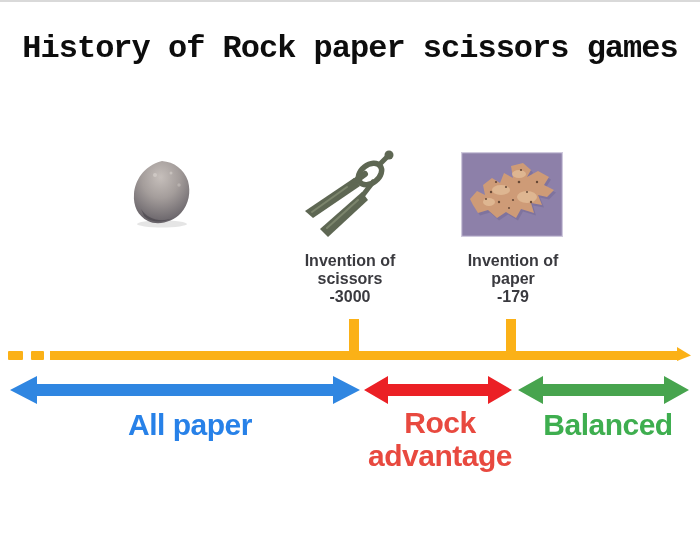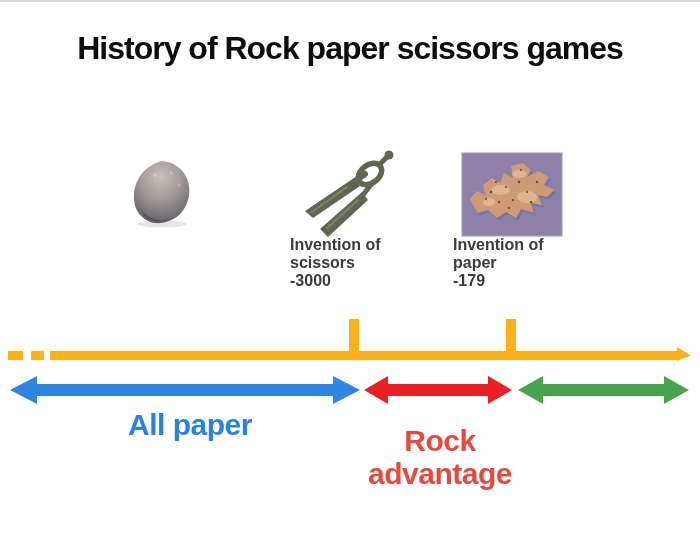--- a/index.html
+++ b/index.html
@@ -3,43 +3,43 @@
 <meta charset="utf-8">
 <style>
   html,body{margin:0;padding:0;background:#fff;}
   body{width:700px;height:547px;position:relative;overflow:hidden;
        font-family:"Liberation Sans",sans-serif;}
   .stage{position:absolute;inset:0;background:#ffffff;}
   .top-rule{position:absolute;left:0;top:0;width:700px;height:2px;}
   .title{position:absolute;left:0;top:30px;width:700px;text-align:center;
          font-size:32px;font-weight:700;letter-spacing:-1px;}
   .img-abs{position:absolute;}
-  .caption{position:absolute;width:120px;font-size:16px;
-           font-weight:700;line-height:18px;white-space:pre-line;}
+  .caption{position:absolute;width:120px;text-align:center;font-size:16px;
+           font-weight:700;line-height:18px;white-space:pre-line;margin-top:16px;}
   .cap-scissors{left:290px;top:236px;}
   .cap-paper{left:453px;top:236px;}
   .timeline-svg{position:absolute;left:0;top:315px;}
   .arrow-svg{position:absolute;top:372px;}
   .arrow-blue{left:8px;}
   .arrow-red{left:362px;}
   .arrow-green{left:516px;}
   .era-label{position:absolute;text-align:center;font-size:30px;font-weight:700;
              line-height:33px;white-space:pre-line;letter-spacing:-0.5px;}
   .label-allties{left:60px;top:408px;width:260px;}
-  .label-rock{left:350px;top:424px;width:180px;}
+  .label-rock{left:350px;top:406px;width:180px;}
   .label-balanced{left:518px;top:408px;width:180px;}
 </style>
 </head>
 <body>
 
 <div class="stage">
 
   <div class="top-rule" style="background: rgb(217, 217, 217);"></div>
 
-  <div class="title" style="color: rgb(13, 13, 13);">History of Rock paper scissors games</div>
+  <div class="title" style="color: rgb(13, 13, 13); font-family: Liberation Mono, monospace;">History of Rock paper scissors games</div>
 
   <svg class="img-abs" style="left:131px;top:159px" width="63" height="69" viewBox="0 0 63 69">
     <defs>
       <radialGradient id="rockg" cx="48%" cy="26%" r="85%">
         <stop offset="0%" stop-color="#C6BFBB"></stop>
         <stop offset="40%" stop-color="#A49D9B"></stop>
         <stop offset="100%" stop-color="#56525A"></stop>
       </radialGradient>
     </defs>
     <ellipse cx="31" cy="65" rx="25" ry="3.5" fill="#000" opacity="0.10"></ellipse>
@@ -117,14 +117,15 @@
   <svg class="arrow-svg arrow-red" width="152" height="36" viewBox="0 0 152 36">
     <polygon points="2,18 26,4 26,12 126,12 126,4 150,18 126,32 126,24 26,24 26,32" fill="#EB2025"></polygon>
   </svg>
   <svg class="arrow-svg arrow-green" width="175" height="36" viewBox="0 0 175 36">
     <polygon points="2,18 27,4 27,12 148,12 148,4 173,18 148,32 148,24 27,24 27,32" fill="#47A44E"></polygon>
   </svg>
 
   <div class="era-label label-allties" style="color: rgb(39, 129, 232);">All paper</div>
   <div class="era-label label-rock" style="color: rgb(232, 73, 63);">Rock
 advantage</div>
+  <div class="era-label label-balanced" style="color: rgb(62, 174, 79);">Balanced</div>
 
 </div>
 
 </body></html>

